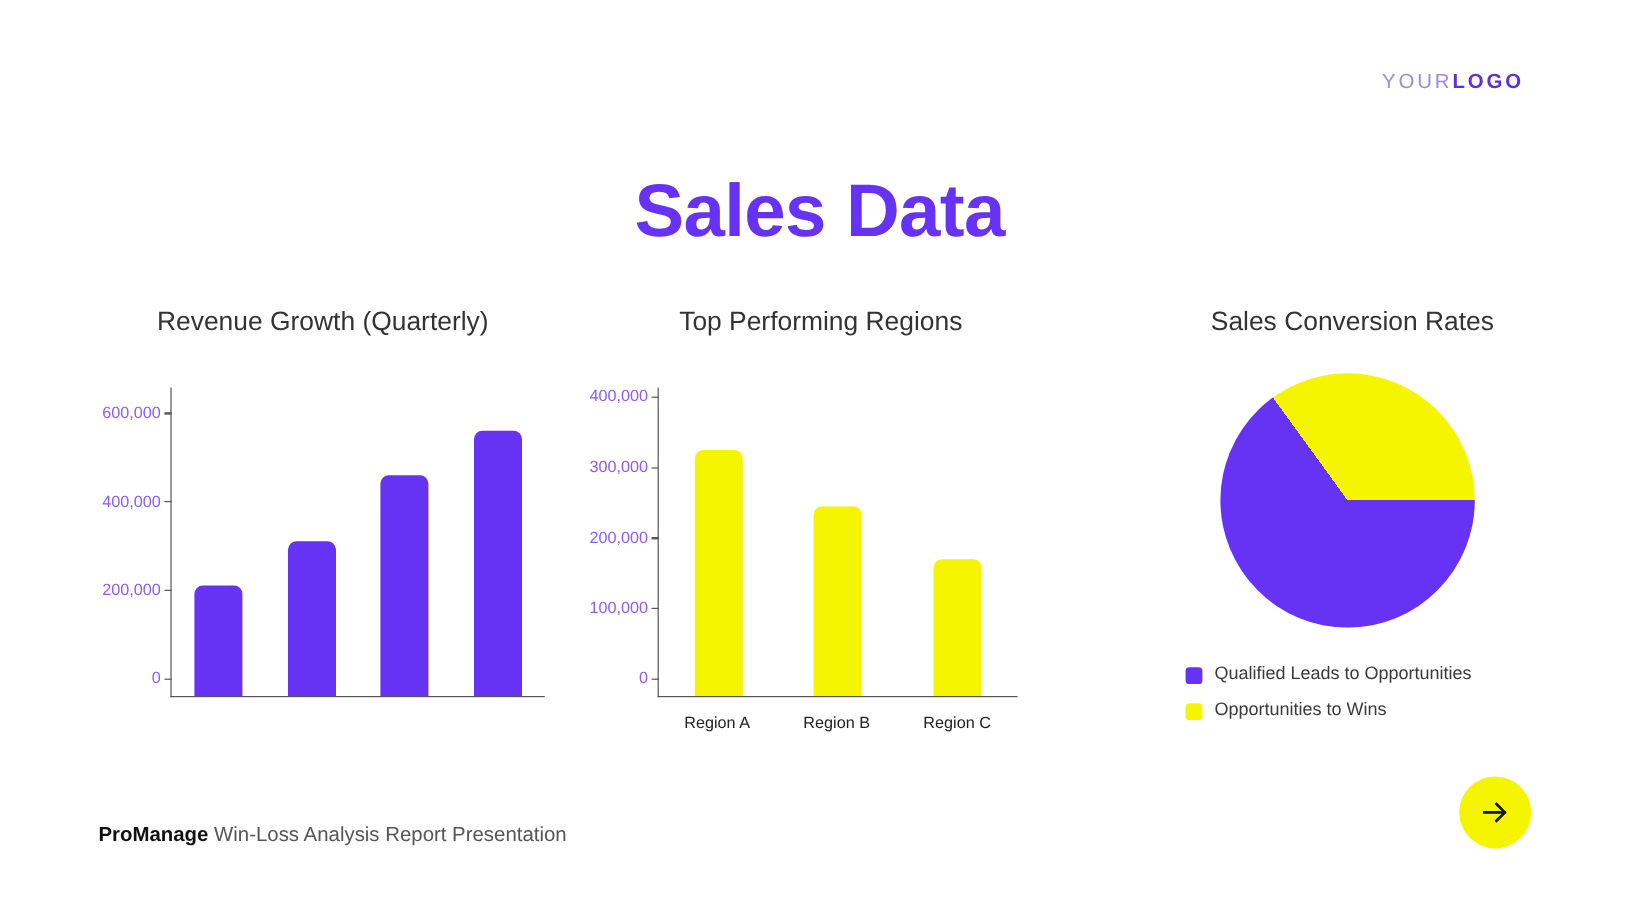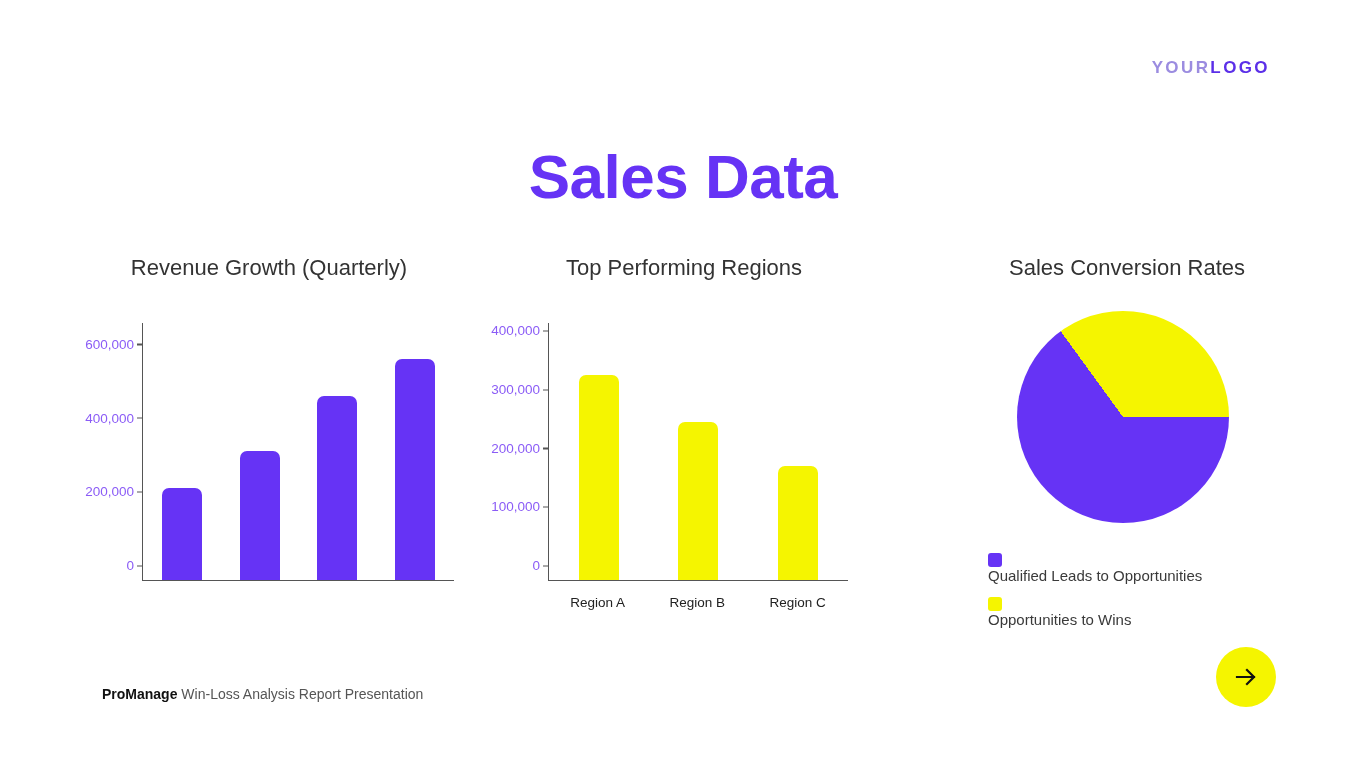--- a/index.html
+++ b/index.html
@@ -9,21 +9,21 @@
     font-family: "Liberation Sans", sans-serif;
     overflow: hidden;
   }
   .slide { position: relative; width: 1366px; height: 768px; background: #ffffff; }
 
   
   .logo {
     position: absolute; right: 96px; top: 58px;
     font-size: 17px; letter-spacing: 2.4px; white-space: nowrap;
   }
-  .logo .lite { color: #9b8ce0; font-weight: 700; }
+  .logo .lite { color: #9b8ce0; font-weight: 400; }
   .logo .bold { color: #5b2fe8; font-weight: 700; }
 
   
   .slide-title {
     position: absolute; left: 0; right: 0; top: 141px;
     text-align: center;
     font-size: 62px; font-weight: 800; letter-spacing: -0.5px;
     color: #6633f5;
   }
 
@@ -78,30 +78,30 @@
   }
   #panel-regions .xtick::before { display: none; }
 
   
   .pie-wrap { position: relative; margin-top: 30px; height: 215px; }
   .pie {
     position: absolute; left: 65px; top: 0;
     width: 212px; height: 212px; border-radius: 50%;
   }
   .legend { position: absolute; left: 36px; top: 298px; }
-  .legend-row { display: flex; align-items: flex-start; margin-bottom: 13px; flex-direction: column; }
+  .legend-row { display: flex; align-items: flex-end; margin-bottom: 13px; }
   .swatch { width: 14px; height: 14px; border-radius: 3px; margin-right: 10px; flex: none; }
   .sw-purple { background: #6633f5; }
   .sw-yellow { background: #f5f500; }
   .legend-label { font-size: 15px; color: #3a3a3a; white-space: nowrap; }
 
   
   .footer {
-    position: absolute; left: 102px; top: 686px;
-    font-size: 14px; color: #555; white-space: nowrap;
+    position: absolute; left: 82px; top: 686px;
+    font-size: 17px; color: #555; white-space: nowrap;
   }
   .footer .brand { font-weight: 700; color: #111; }
 
   .next-btn {
     position: absolute; left: 1216px; top: 647px;
     width: 60px; height: 60px; border-radius: 50%;
     background: #f5f500; border: none; cursor: pointer;
     display: flex; align-items: center; justify-content: center;
   }
 </style>

